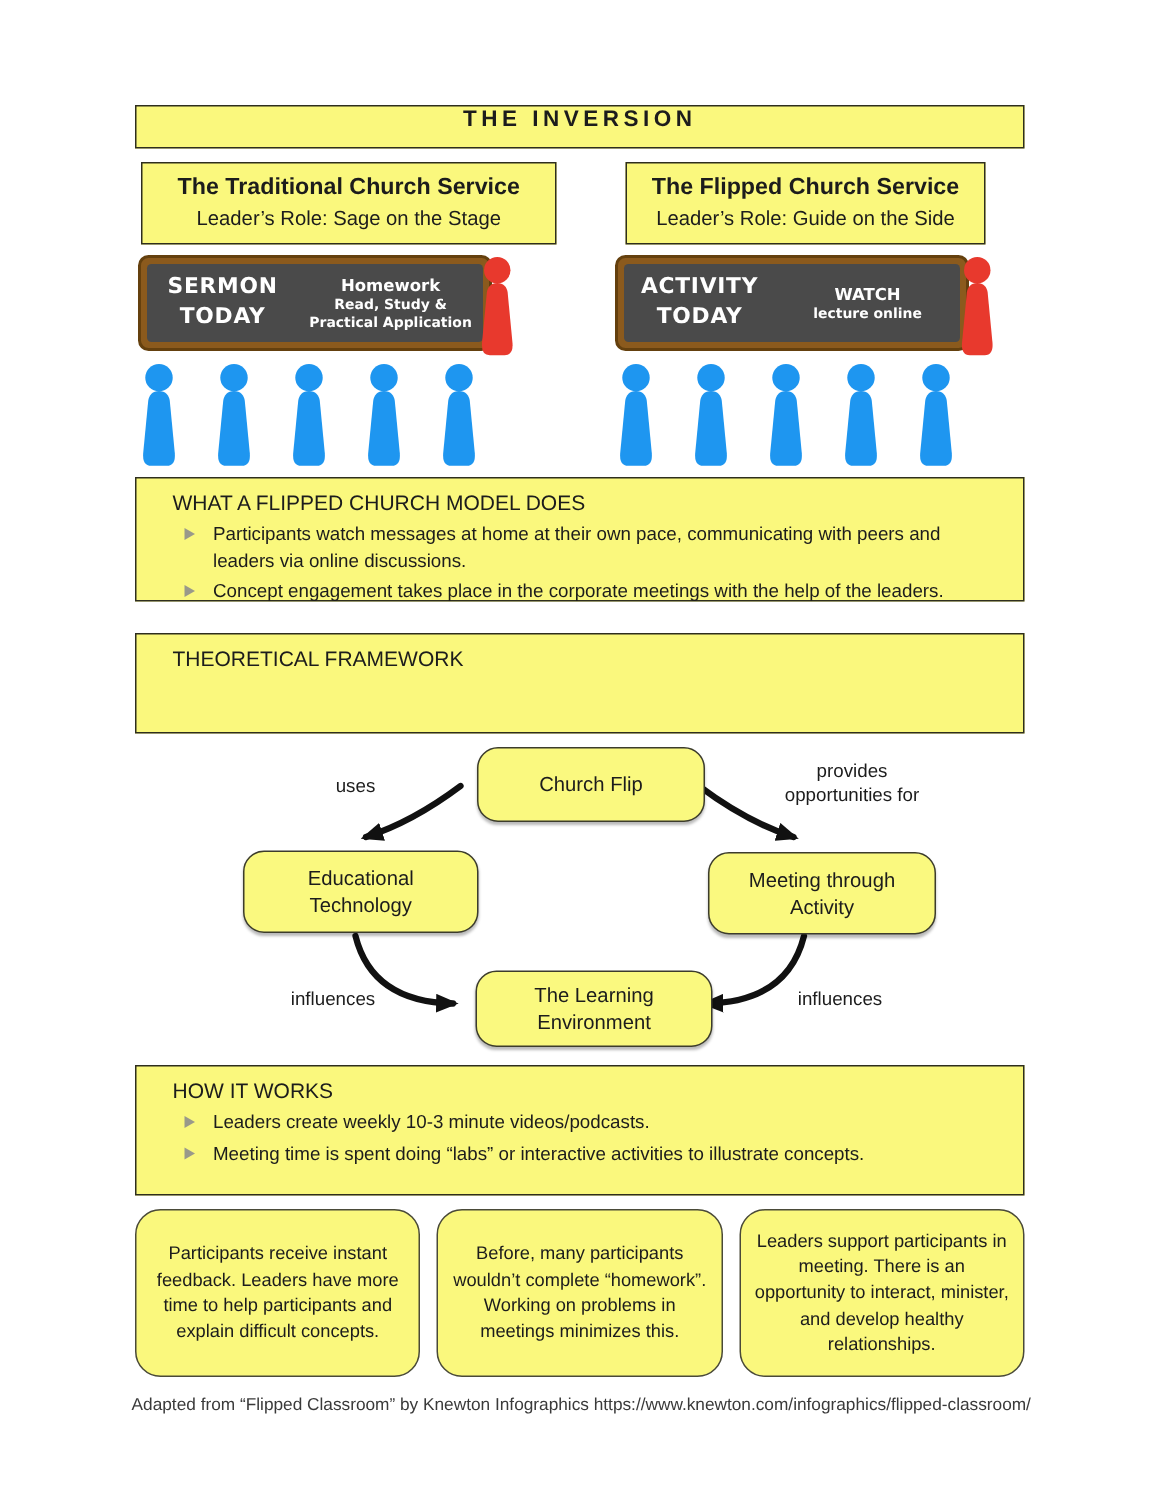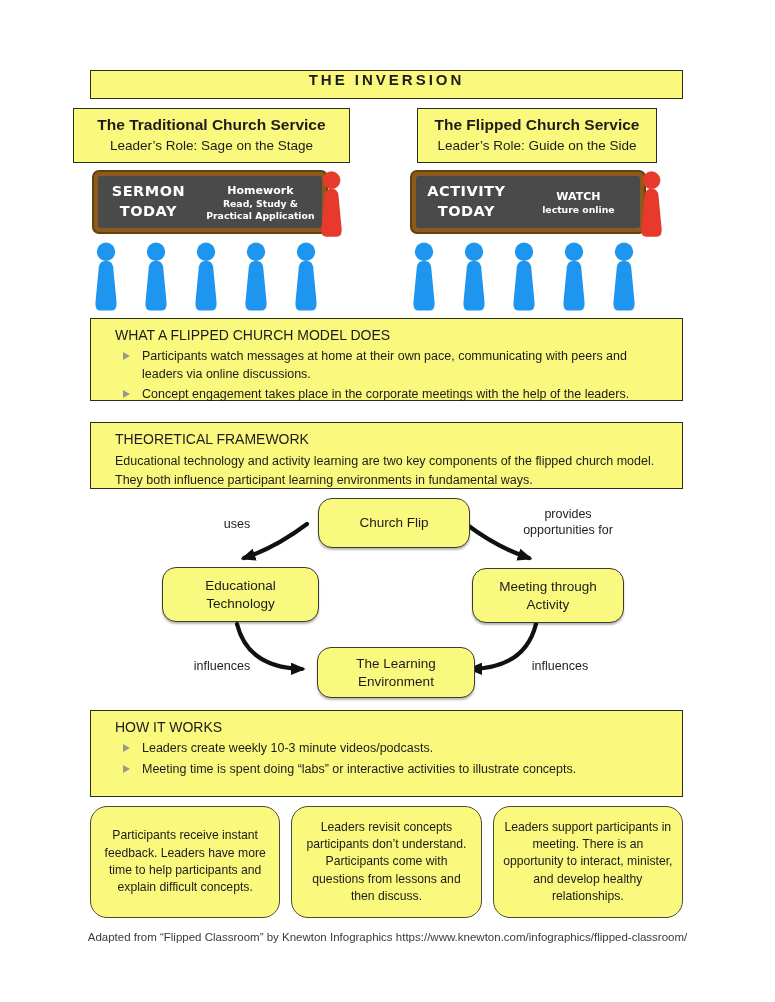--- a/index.html
+++ b/index.html
@@ -9,21 +9,21 @@
   }
   .abs{position:absolute;}
   .ybox{background:#faf87d;border:1px solid #2e2e1e;box-sizing:border-box;}
 
   
   .title-bar{left:90px;top:70px;width:593px;height:29px;display:flex;align-items:flex-start;justify-content:center;}
   .title-bar span{font-weight:bold;font-size:15px;letter-spacing:3px;}
 
   
   .hdr{top:108px;height:55px;text-align:center;padding-top:7px;}
-  .hdr-left{left:73px;width:277px;}
+  .hdr-left{left:94px;width:277px;}
   .hdr-right{left:417px;width:240px;}
   .hdr-title{font-weight:bold;font-size:15.5px;}
   .hdr-sub{font-size:13.5px;margin-top:4px;}
 
   
   .scene{top:168px;width:300px;height:146px;}
   .scene-left{left:90px;}
   .scene-right{left:408px;}
   .board{position:absolute;left:2px;top:2px;width:236px;height:64px;background:#8b5a1d;border:2px solid #64400e;border-radius:7px;padding:4px;box-sizing:border-box;}
   .board-surface{width:100%;height:100%;background:#4a4a4a;border-radius:3px;display:flex;align-items:center;color:#fff;}
@@ -199,21 +199,20 @@
     <span>Participants watch messages at home at their own pace, communicating with peers and leaders via online discussions.</span>
   </div>
   <div class="bullet-row">
     <span class="tri"></span>
     <span>Concept engagement takes place in the corporate meetings with the help of the leaders.</span>
   </div>
 </div>
 
 <div class="abs ybox section sec-framework">
   <div class="sec-heading">THEORETICAL FRAMEWORK</div>
-  <div class="sec-body">Educational technology and activity learning are two key components of the flipped church model. They both influence participant learning environments in fundamental ways.</div>
 </div>
 
 <div class="abs diagram">
   <svg class="arrows" width="593" height="200">
     <defs>
       <marker id="ah" viewBox="0 0 12 10" markerUnits="userSpaceOnUse" markerWidth="15" markerHeight="12.5" refX="9" refY="5" orient="auto">
         <path d="M0 0 L12 5 L0 10 Z" fill="#111"></path>
       </marker>
     </defs>
     <path d="M 217 26 Q 185 50 154 60" fill="none" stroke="#111" stroke-width="4.2" stroke-linecap="round" marker-end="url(#ah)"></path>
@@ -246,17 +245,17 @@
     <span>Leaders create weekly 10-3 minute videos/podcasts.</span>
   </div>
   <div class="bullet-row">
     <span class="tri"></span>
     <span>Meeting time is spent doing “labs” or interactive activities to illustrate concepts.</span>
   </div>
 </div>
 
 <div class="abs benefits">
   <div class="card">Participants receive instant feedback. Leaders have more time to help participants and explain difficult concepts.</div>
-  <div class="card">Leaders revisit concepts participants don’t understand. Participants come with questions from lessons and then discuss.</div>
+  <div class="card">Before, many participants wouldn’t complete “homework”. Working on problems in meetings minimizes this.</div>
   <div class="card">Leaders support participants in meeting. There is an opportunity to interact, minister, and develop healthy relationships.</div>
 </div>
 
 <div class="abs footer">Adapted from “Flipped Classroom” by Knewton Infographics https://www.knewton.com/infographics/flipped-classroom/</div>
 
 </body></html>

